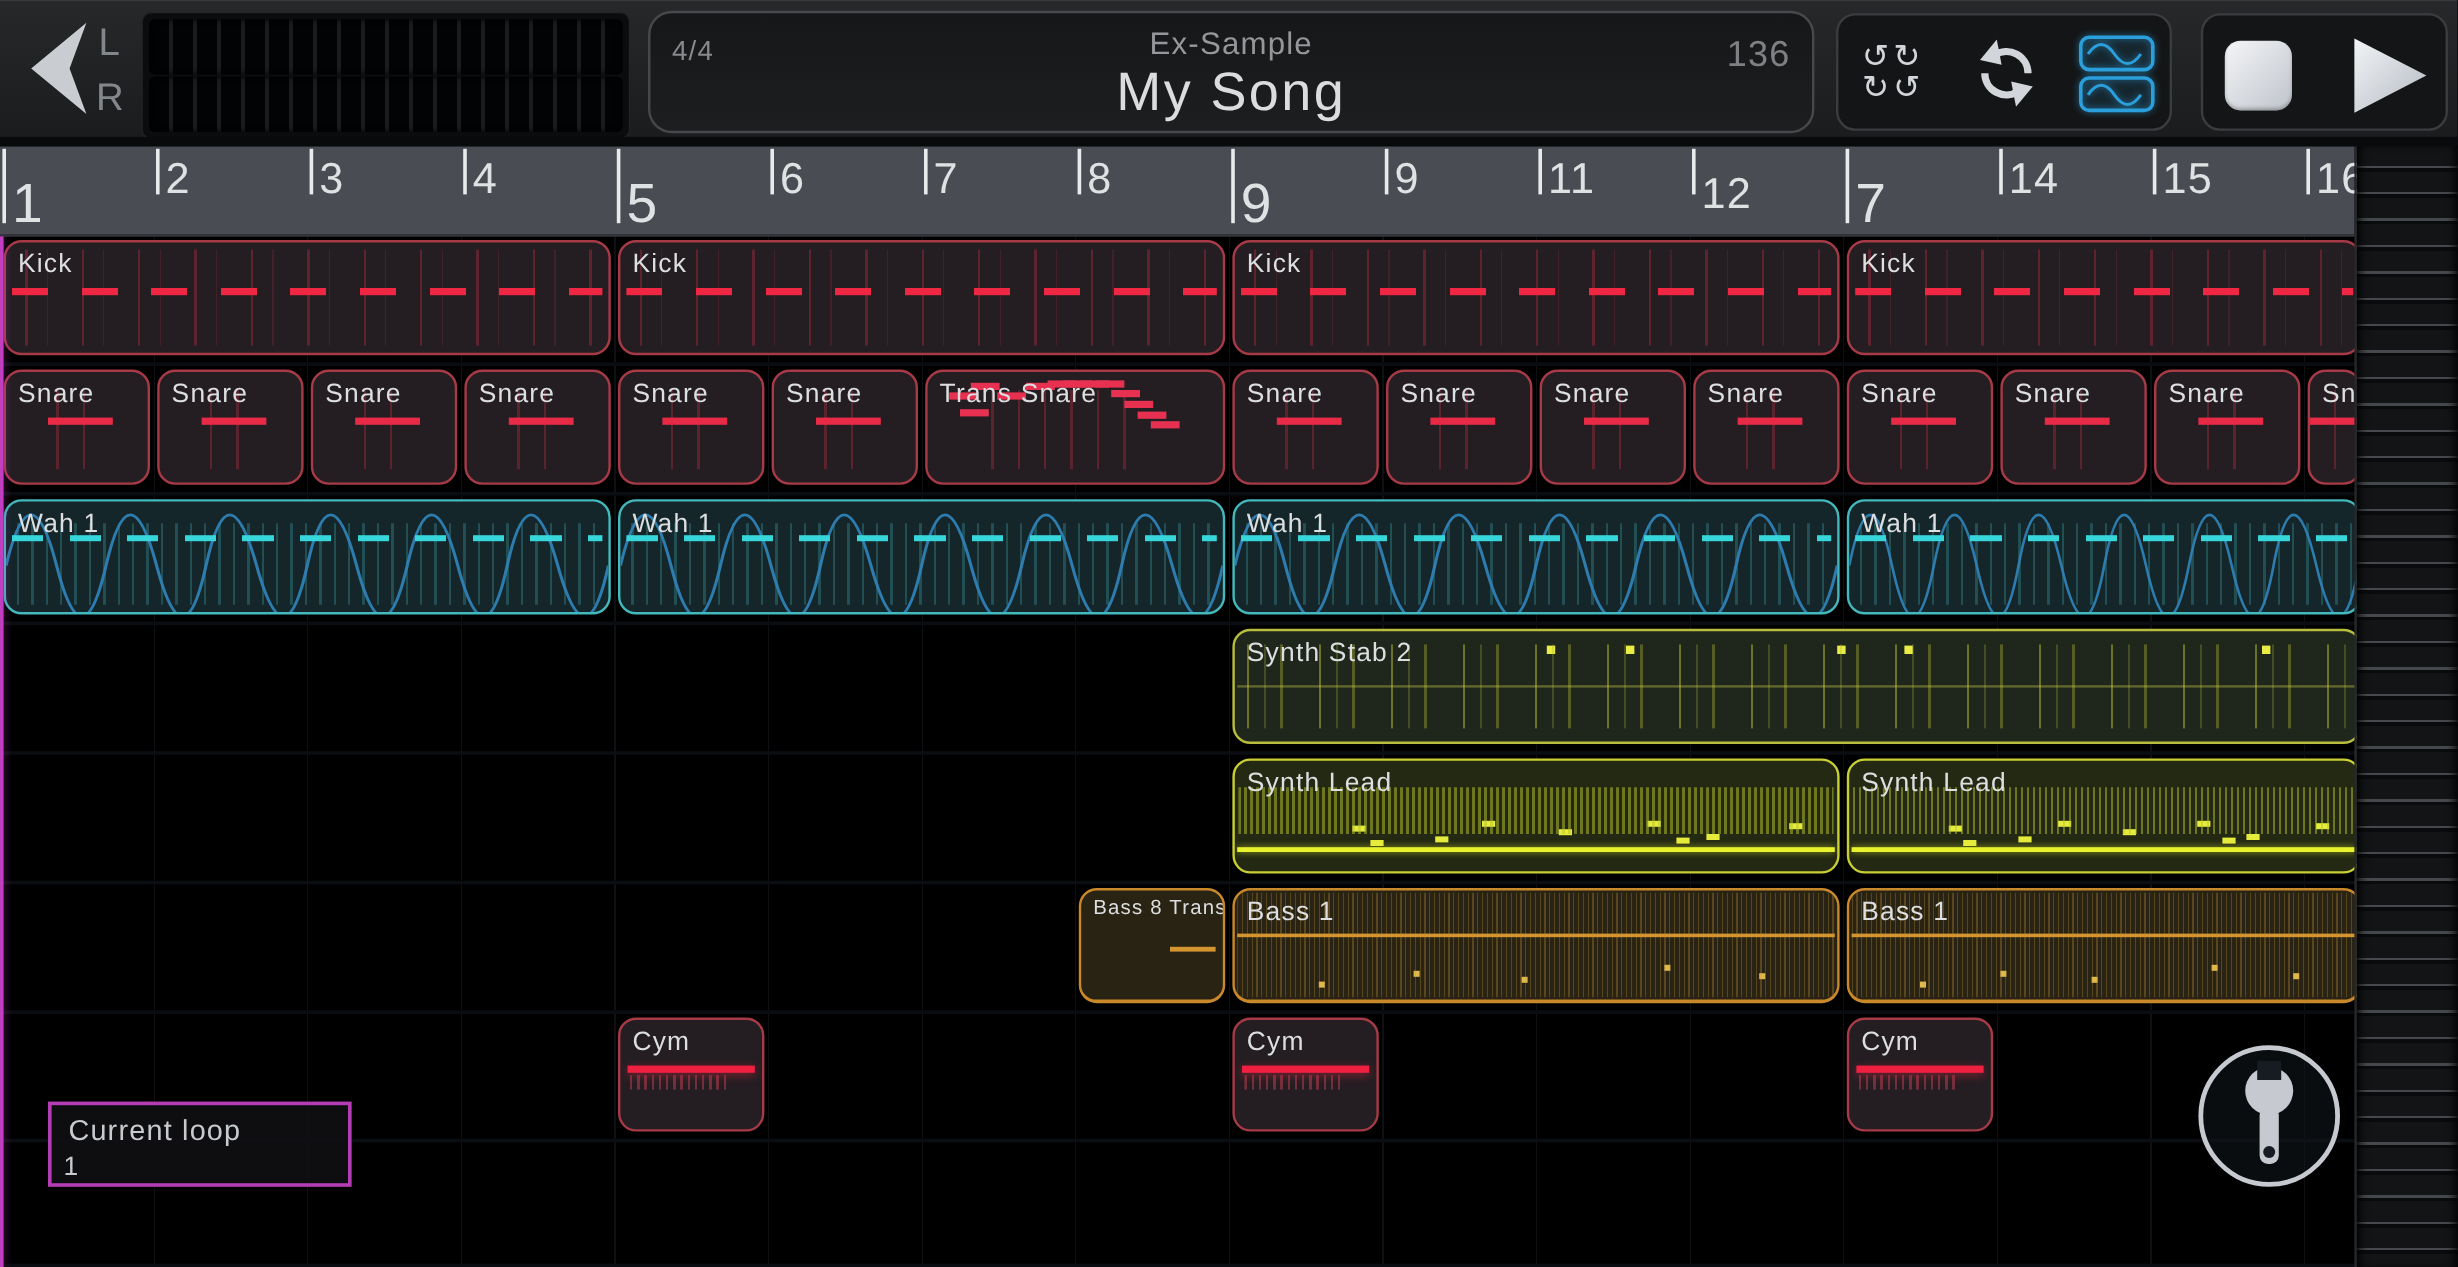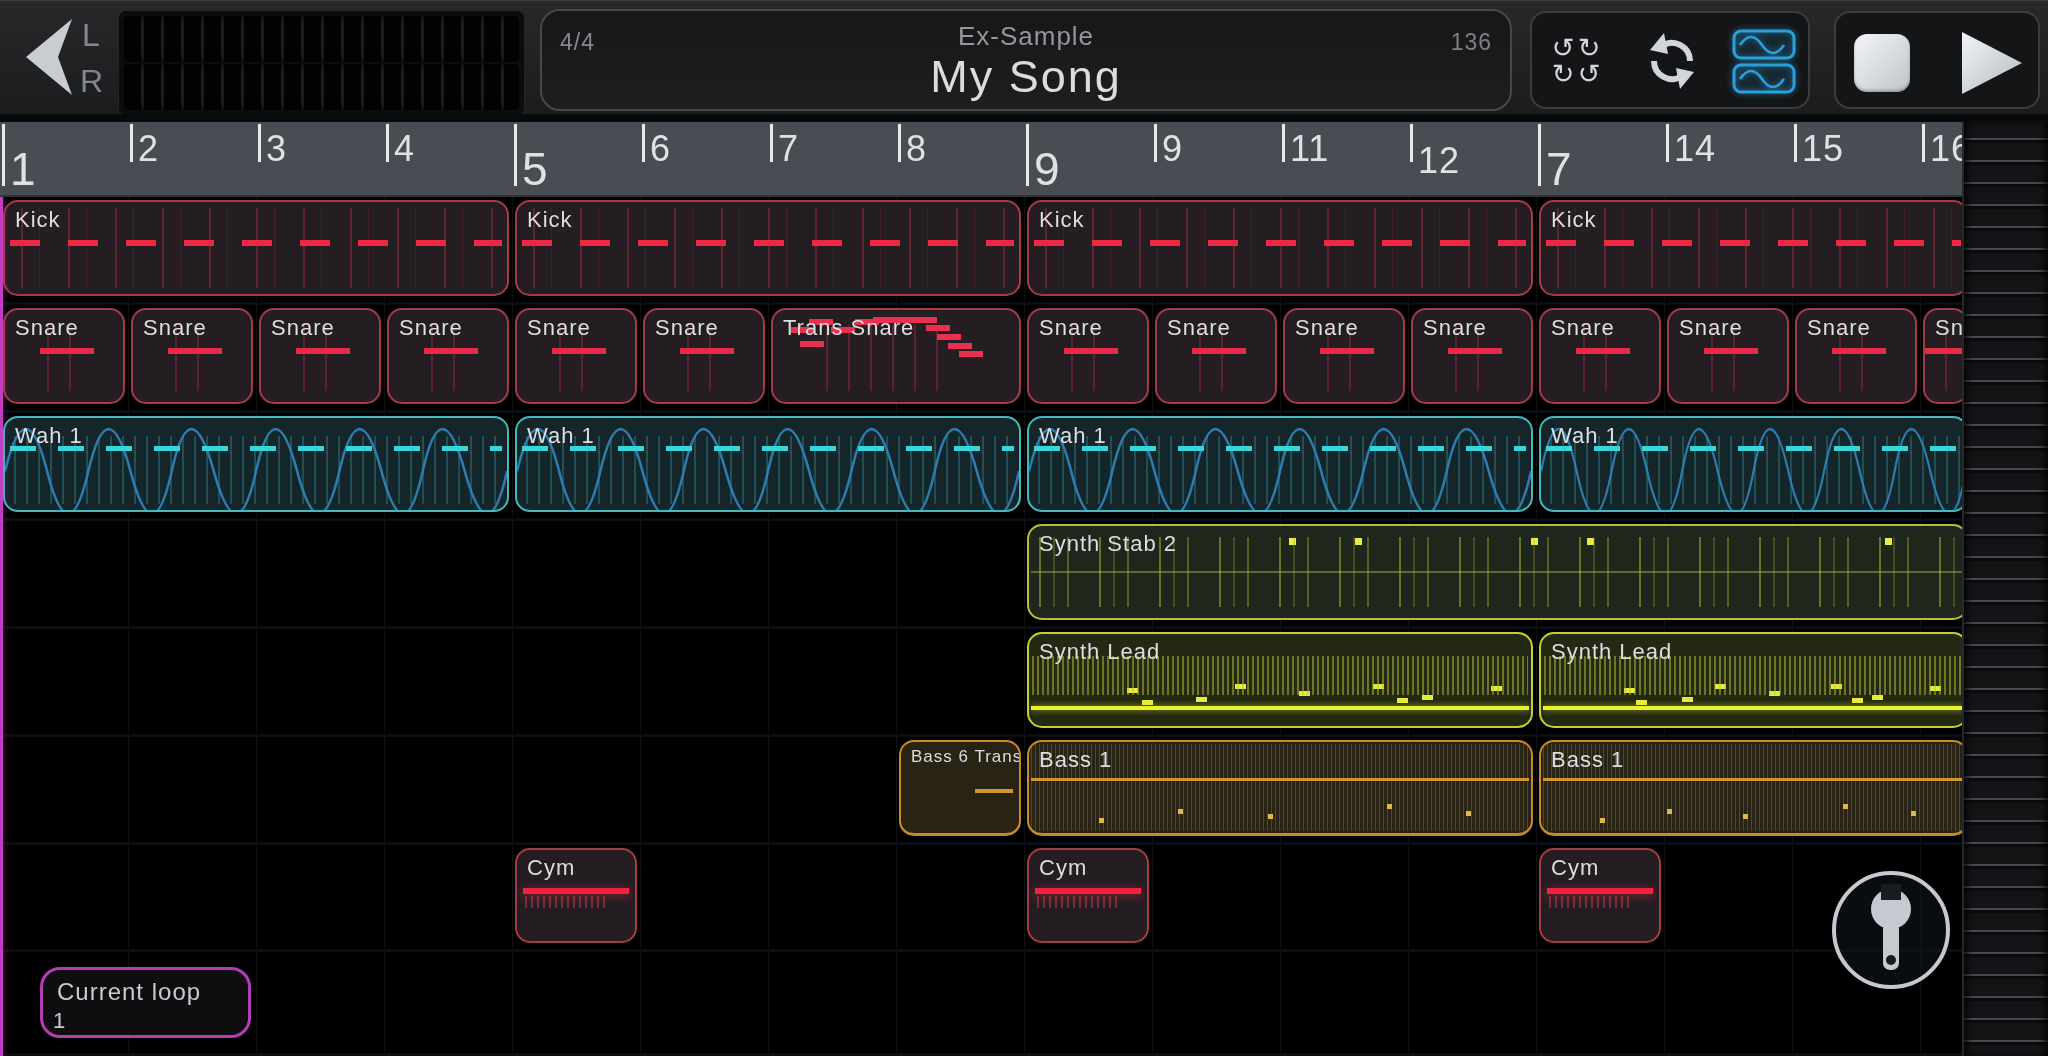--- a/index.html
+++ b/index.html
@@ -13,21 +13,21 @@
   .back-btn{position:absolute;left:14px;top:13px;width:60px;height:88px;background:none;border:none;cursor:pointer;}
   .meter-label{position:absolute;font-size:32px;font-weight:300;color:#83868a;letter-spacing:1px;}
   .meter-panel{position:absolute;left:118px;top:9px;width:405px;height:104px;background:#0b0c0d;
                border:1px solid #232425;border-radius:8px;}
   .meter-row{position:absolute;left:5px;right:5px;height:46px;border-radius:5px;
              background:repeating-linear-gradient(90deg,#020304 0 17px,#1b1c1e 17px 20px);
              box-shadow:inset 0 0 6px #000;}
   .song-panel{position:absolute;left:540px;top:8px;width:972px;height:102px;border-radius:20px;
               background:linear-gradient(#161718,#1d1e1f);border:2px solid #46494c;box-sizing:border-box;}
   .tsig{position:absolute;left:18px;top:18px;font-size:23px;font-weight:300;color:#87898c;letter-spacing:1px;}
-  .tempo{position:absolute;right:18px;top:18px;font-size:23px;font-weight:300;color:#7e8083;letter-spacing:1px;}
+  .tempo{position:absolute;right:18px;top:18px;font-size:30px;font-weight:300;color:#7e8083;letter-spacing:1px;}
   .proj{position:absolute;left:0;right:0;top:10px;text-align:center;font-size:26px;font-weight:300;color:#95979a;letter-spacing:1px;}
   .songtitle{position:absolute;left:0;right:0;top:40px;text-align:center;font-size:45px;font-weight:300;color:#dadcde;letter-spacing:2px;}
   .icon-group{position:absolute;top:10px;height:98px;background:#141516;border:2px solid #3a3d40;
               border-radius:16px;box-sizing:border-box;}
   .ig1{left:1530px;width:280px;} .ig2{left:1834px;width:206px;}
   .tb-btn{position:absolute;background:none;border:none;padding:0;cursor:pointer;}
   .quadloop{display:grid;grid-template-columns:26px 26px;grid-template-rows:26px 26px;
             color:#d2d5d9;font-size:27px;line-height:25px;text-align:center;font-family:"DejaVu Sans",sans-serif;}
   .wavepair{filter:drop-shadow(0 0 3px rgba(43,159,219,.7));}
   .stop-shape{width:56px;height:58px;border-radius:13px;background:linear-gradient(135deg,#f4f5f7,#bfc4cb);
@@ -120,21 +120,21 @@
   .cym::after{top:42%;left:6px;right:6px;height:6px;background:#f02040;
      box-shadow:0 2px 8px rgba(240,40,70,.5);}
 
   
   .strip{position:absolute;left:1962px;top:122px;width:86px;height:934px;z-index:5;cursor:pointer;
      background:repeating-linear-gradient(180deg,#131416 0 16px,#45484c 16px 18px,#0a0b0c 18px 21px,#131416 21px 22px);
      border-left:2px solid #26282b;box-sizing:border-box;
      box-shadow:inset 6px 0 8px -4px #000,inset -6px 0 8px -4px #000;}
 
   
-  .loopbox{position:absolute;left:40px;top:967px;width:211px;height:71px;border-radius:20px;
+  .loopbox{position:absolute;left:40px;top:918px;width:253px;height:71px;border-radius:0;
      border:3px solid #b43cb4;background:rgba(16,17,20,.85);box-sizing:border-box;z-index:6;cursor:pointer;}
   .loopbox .t1{position:absolute;left:14px;top:8px;font-size:24px;font-weight:300;color:#c8cbce;letter-spacing:1px;}
   .loopbox .t2{position:absolute;left:10px;top:38px;font-size:22px;font-weight:300;color:#c8cbce;}
   .wrench-btn{position:absolute;left:1832px;top:871px;width:118px;height:118px;border-radius:50%;
      border:4px solid #c6cad0;background:rgba(18,24,29,.55);box-sizing:border-box;z-index:6;cursor:pointer;padding:0;}
   .timedisp{position:absolute;left:1755px;top:985px;width:200px;text-align:center;font-size:42px;
      font-weight:300;color:#c8ccd2;letter-spacing:2px;z-index:6;}
 </style>
 </head>
 <body>
@@ -239,21 +239,21 @@
         <div class="row" style="top: 432px; height: 108px;">
           <div class="clip lead" style="left: 1027px; width: 506px;">
             <span class="clip-label">Synth Lead</span>
           </div>
           <div class="clip lead" style="left: 1539px; width: 429px;">
             <span class="clip-label">Synth Lead</span>
           </div>
         </div>
         <div class="row" style="top: 540px; height: 108px;">
           <div class="clip bass bass-trans" style="left: 899px; width: 122px;">
-            <span class="clip-label">Bass 6 Trans</span>
+            <span class="clip-label">Bass 8 Trans</span>
           </div>
           <div class="clip bass" style="left: 1027px; width: 506px;">
             <span class="clip-label">Bass 1</span>
           </div>
           <div class="clip bass" style="left: 1539px; width: 429px;">
             <span class="clip-label">Bass 1</span>
           </div>
         </div>
         <div class="row" style="top: 648px; height: 107px;">
           <div class="clip cym" style="left: 515px; width: 122px;">

